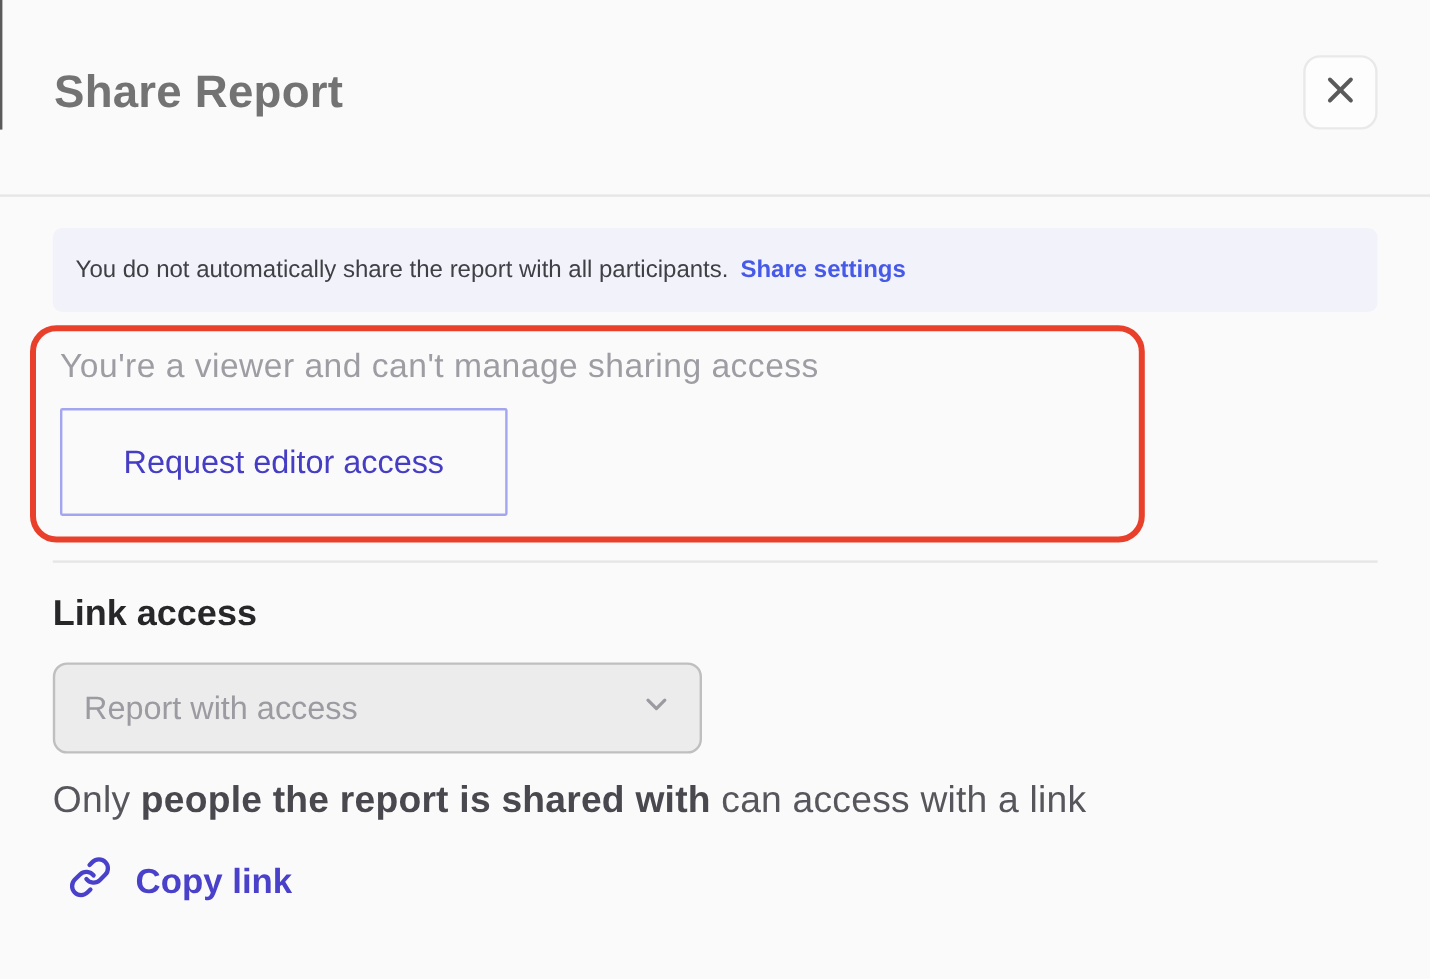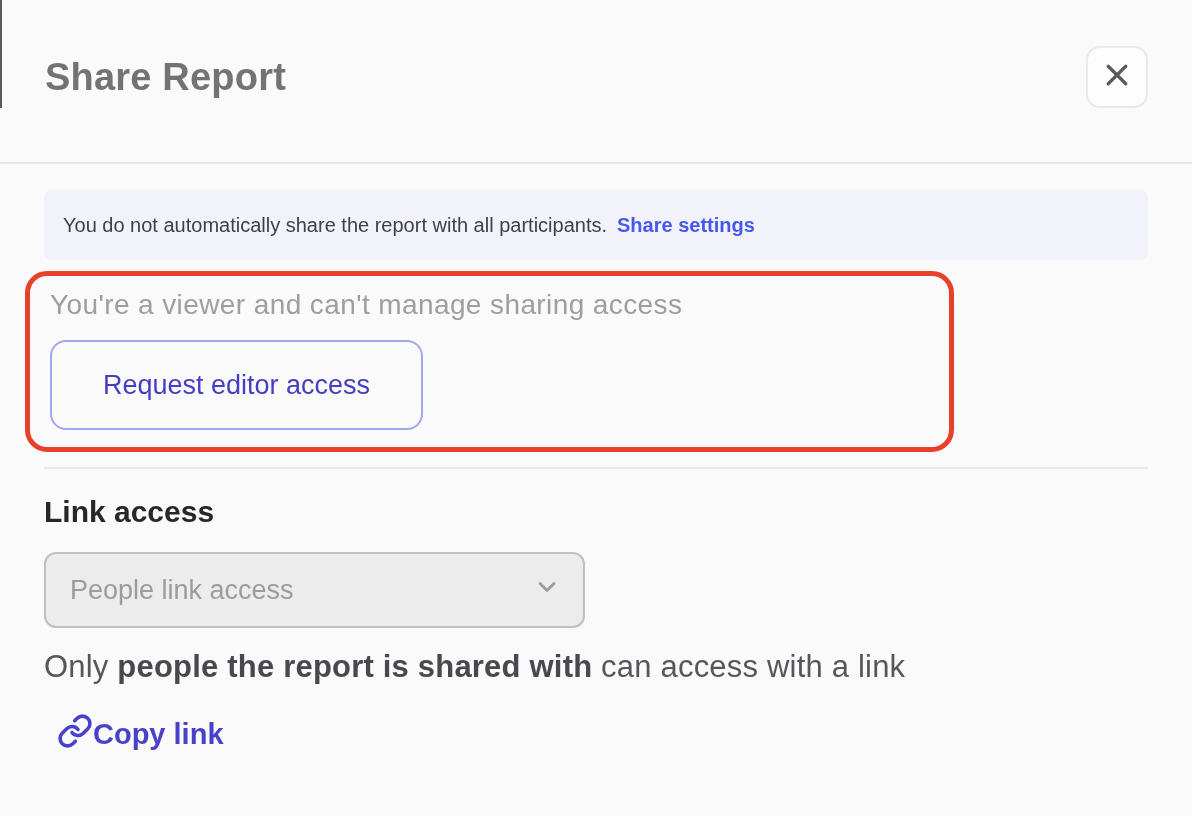--- a/index.html
+++ b/index.html
@@ -71,21 +71,21 @@
     font-size: 28px;
     color: #9d9da3;
     letter-spacing: 0.4px;
   }
   .request-btn {
     margin-top: 19px;
     width: 373px;
     height: 90px;
     background: transparent;
     border: 2px solid #a3a6ef;
-    border-radius: 16px;
+    border-radius: 2px;
     display: flex; align-items: center; justify-content: center;
     color: #453dc4;
     font-size: 27px;
     font-weight: 500;
     cursor: pointer;
     font-family: inherit;
   }
   .section-divider {
     margin-top: 15px;
     border: none;
@@ -118,20 +118,21 @@
     letter-spacing: 0.2px;
   }
   .helper-text b { font-weight: 700; color: #48484e; }
   
   .modal-footer {
     margin-top: 28px;
     display: flex; justify-content: space-between; align-items: center;
   }
   .copy-link {
     display: flex; align-items: center;
+    gap: 20px;
     margin-left: 13px;
     color: #4a41cb;
     font-size: 29px;
     font-weight: 600;
     cursor: pointer;
     text-decoration: none;
   }
   .done-btn {
     width: 198px;
     height: 90px;
@@ -172,21 +173,21 @@
   <div class="annotation-box">
     <div class="viewer-msg">You're a viewer and can't manage sharing access</div>
     <button class="request-btn">Request editor access</button>
   </div>
 
   <hr class="section-divider">
 
   <div class="section-heading">Link access</div>
 
   <div class="dropdown">
-    <span>People link access</span>
+    <span>Report with access</span>
     <span>
       <svg width="28" height="28" viewBox="0 0 24 24" fill="none" stroke="#9a9aa0" stroke-width="2.3" stroke-linecap="round" stroke-linejoin="round">
         <polyline points="6 9 12 15 18 9"></polyline>
       </svg>
     </span>
   </div>
 
   <div class="helper-text">
     <span>Only </span><b>people the report is shared with</b><span> can access with a link</span>
   </div>

